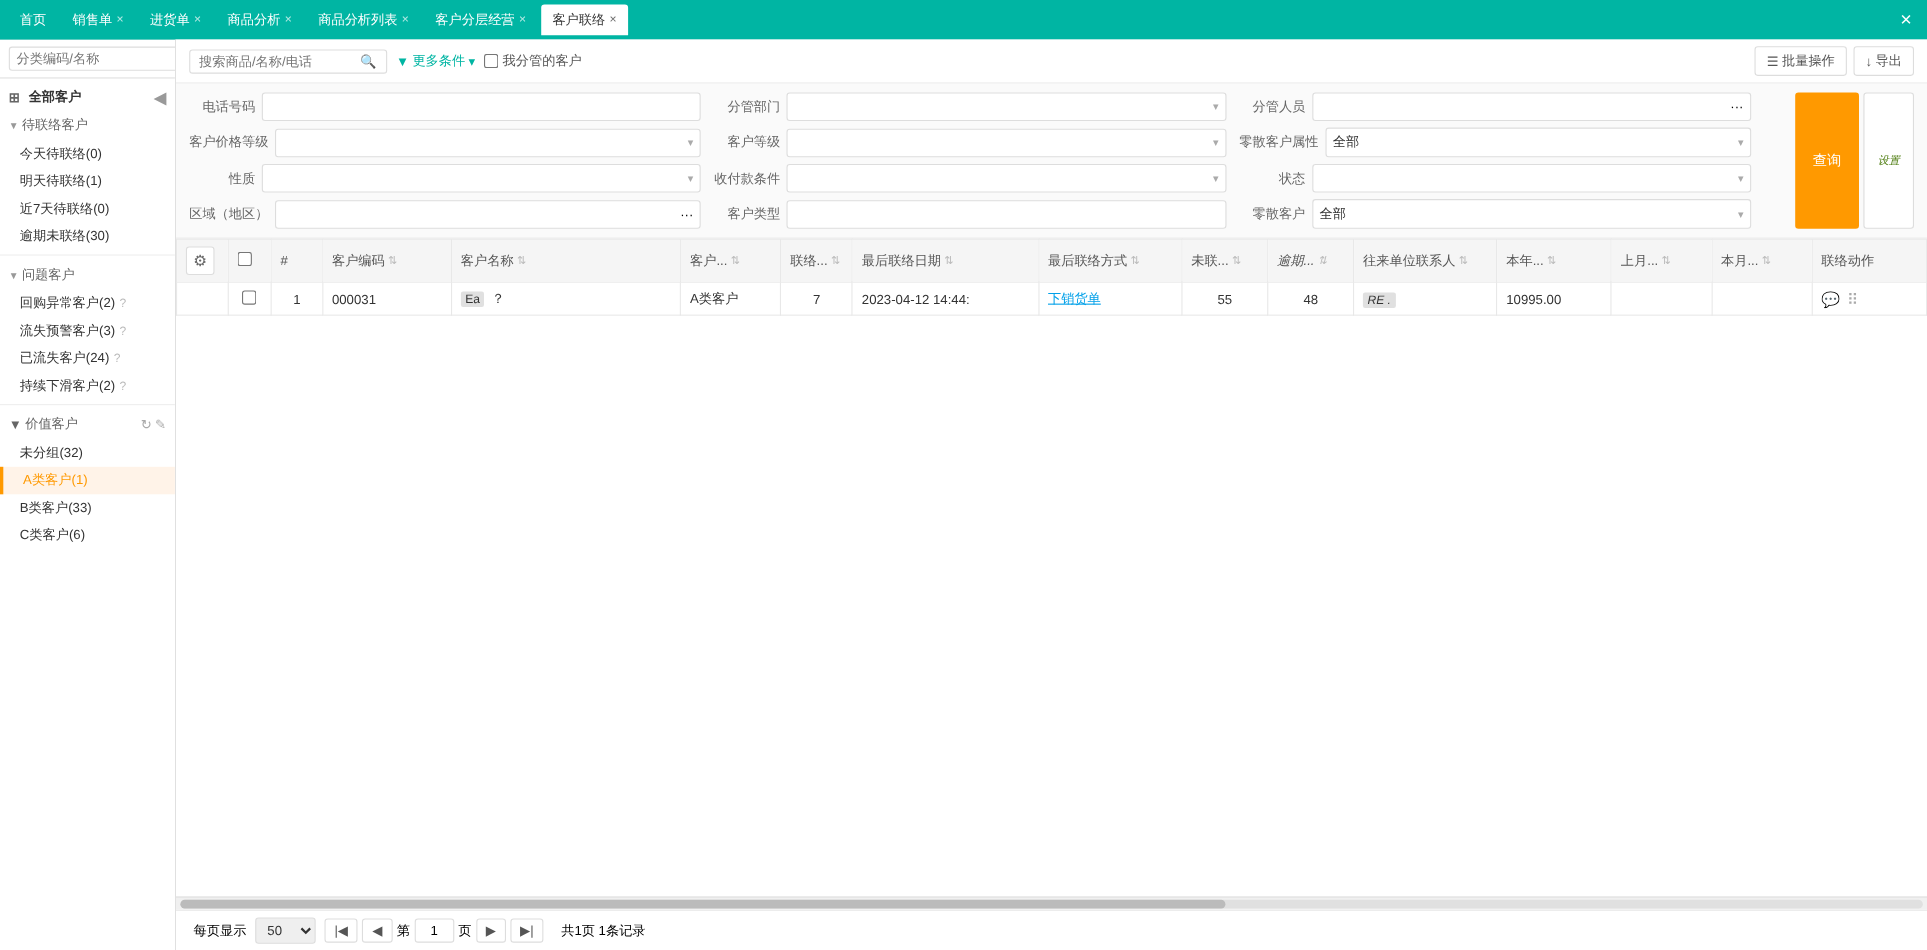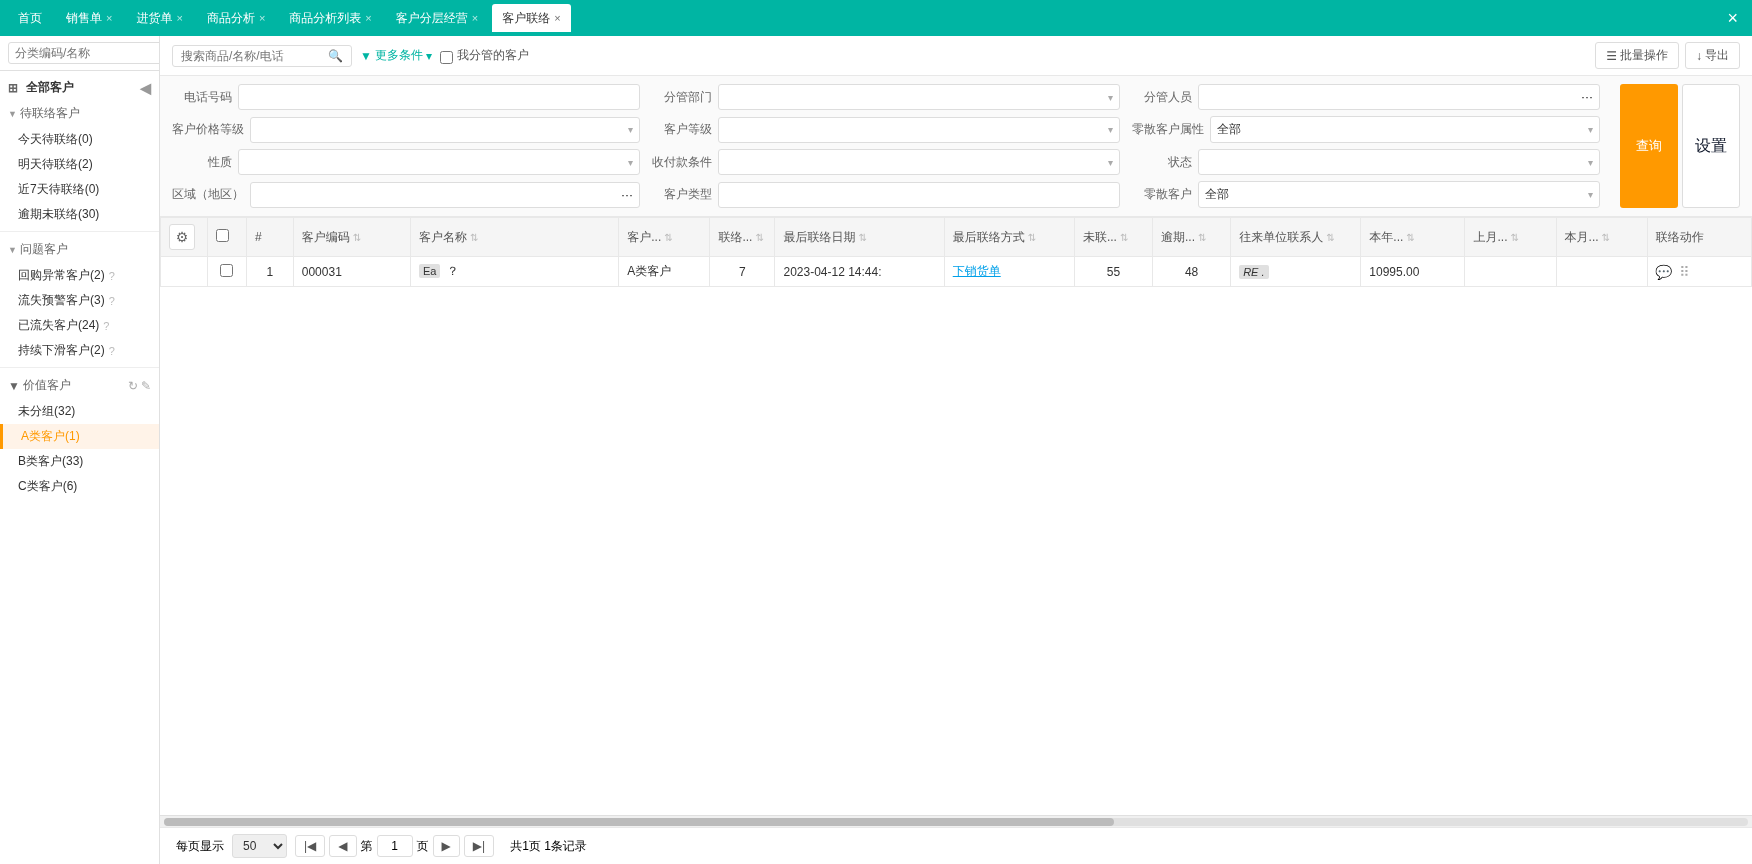--- a/index.html
+++ b/index.html
@@ -151,21 +151,21 @@
     .filter-more {
       display: flex;
       align-items: center;
       color: #00b5a3;
       cursor: pointer;
       gap: 3px;
       font-size: 12px;
     }
     .filter-checkbox-label {
       display: flex;
-      align-items: flex-end;
+      align-items: center;
       gap: 4px;
       color: #555;
       cursor: pointer;
       font-size: 12px;
     }
     .filter-spacer { flex: 1; }
     .filter-actions { display: flex; gap: 6px; align-items: center; }
     .btn-batch {
       background: #fff;
       border: 1px solid #ddd;
@@ -260,25 +260,26 @@
       border: none;
       border-radius: 3px;
       padding: 5px 16px;
       cursor: pointer;
       font-size: 13px;
       font-weight: 500;
     }
     .btn-settings {
       background: #fff;
       border: 1px solid #ddd;
-      color: #0f172a;
+      color: #4d7c0f;
       border-radius: 3px;
       padding: 5px 12px;
       cursor: pointer;
-      font-size: 16px;
+      font-size: 10px;
+      font-style: italic;
     }
     .filter-actions-right {
       display: flex;
       flex-direction: row;
       gap: 4px;
       padding-left: 8px;
     }
 
     
     .table-wrap {
@@ -453,21 +454,21 @@
     </div>
 
     <div class="sidebar-group-label">
       <span class="triangle">▼</span>
       <span>待联络客户</span>
     </div>
     <div class="sidebar-item">
       <span>今天待联络(0)</span>
     </div>
     <div class="sidebar-item">
-      <span>明天待联络(2)</span>
+      <span>明天待联络(1)</span>
     </div>
     <div class="sidebar-item">
       <span>近7天待联络(0)</span>
     </div>
     <div class="sidebar-item">
       <span>逾期未联络(30)</span>
     </div>
 
     <div class="sidebar-divider"></div>
 
@@ -539,21 +540,21 @@
           <span>批量操作</span>
         </button>
         <button class="btn-export">
           <span>↓</span>
           <span>导出</span>
         </button>
       </div>
     </div>
 
     <div class="advanced-filter">
-      <div style="display:flex; gap:0;">
+      <div style="display:flex; gap:20px;">
         <div style="flex:1;">
 
           <div class="filter-row">
             <div class="filter-cell">
               <span class="filter-label">电话号码</span>
               <input class="filter-input" type="text" style="flex: 1 1 0%;">
             </div>
             <div class="filter-cell">
               <span class="filter-label">分管部门</span>
               <div class="filter-select">
@@ -698,21 +699,21 @@
                 <span>最后联络方式</span>
                 <span class="col-sort">⇅</span>
               </div>
             </th>
             <th style="width:60px;">
               <div class="col-header">
                 <span>未联...</span>
                 <span class="col-sort">⇅</span>
               </div>
             </th>
-            <th style="width:60px;">
+            <th style="width:60px;font-style:italic;">
               <div class="col-header">
                 <span>逾期...</span>
                 <span class="col-sort">⇅</span>
               </div>
             </th>
             <th style="width:100px;">
               <div class="col-header">
                 <span>往来单位联系人</span>
                 <span class="col-sort">⇅</span>
               </div>

